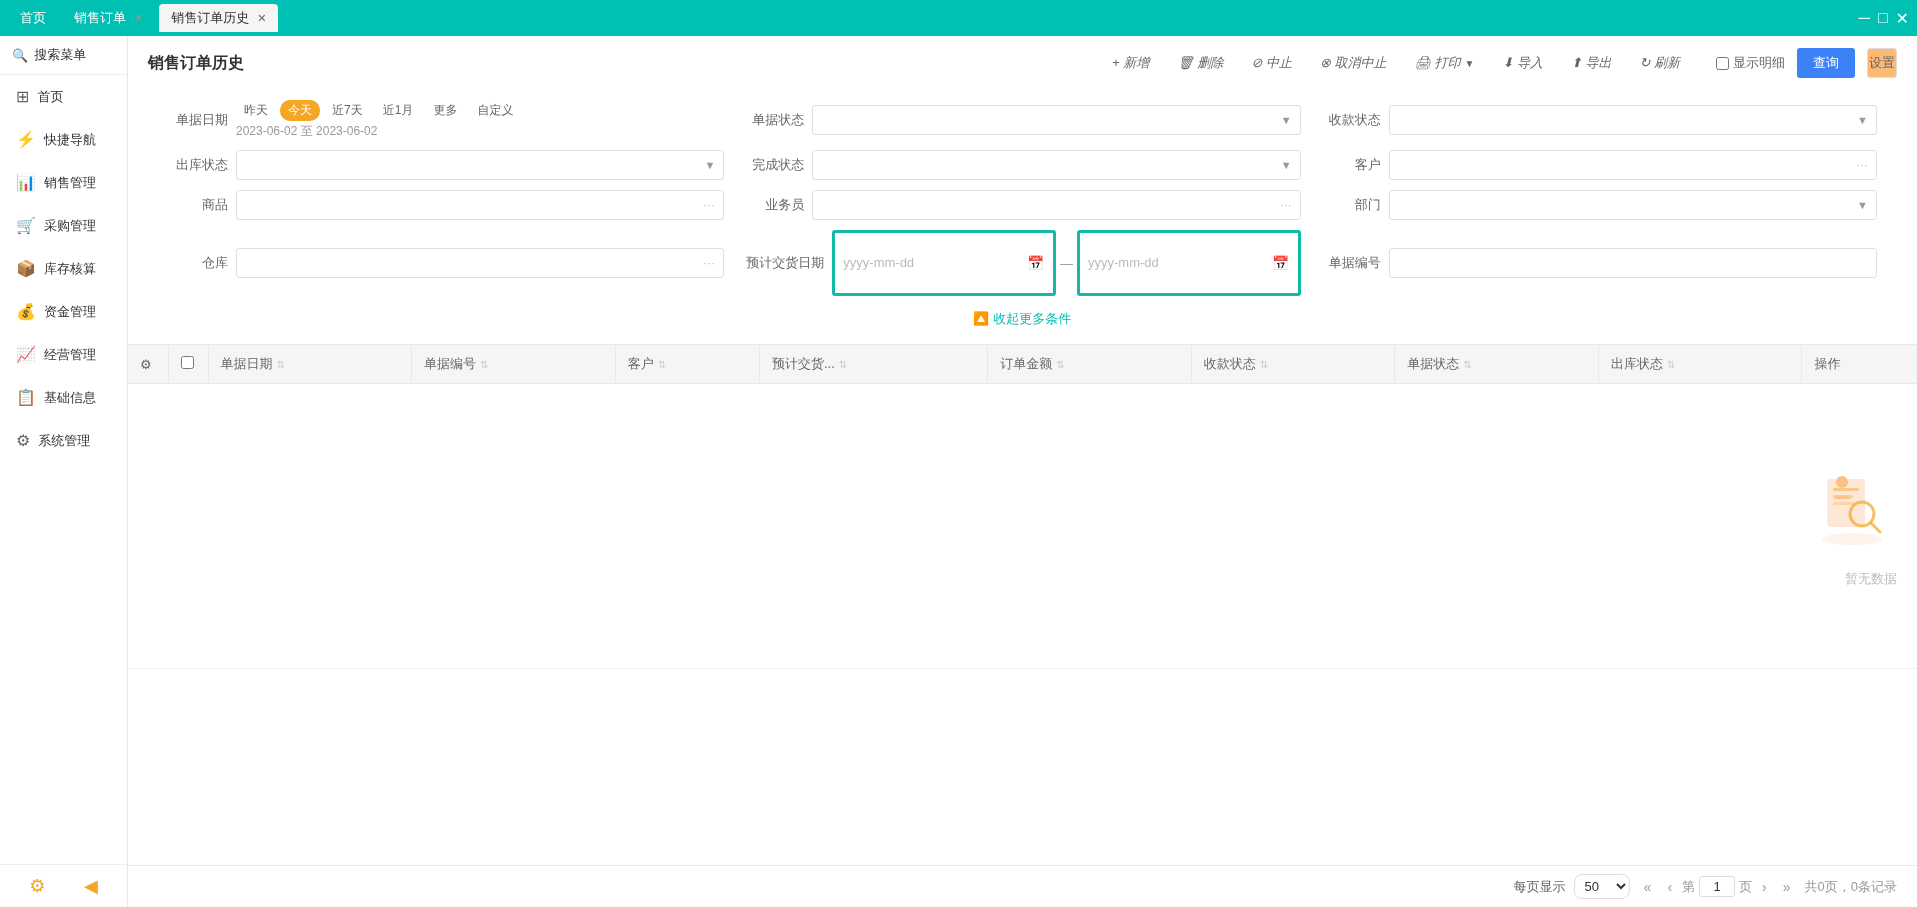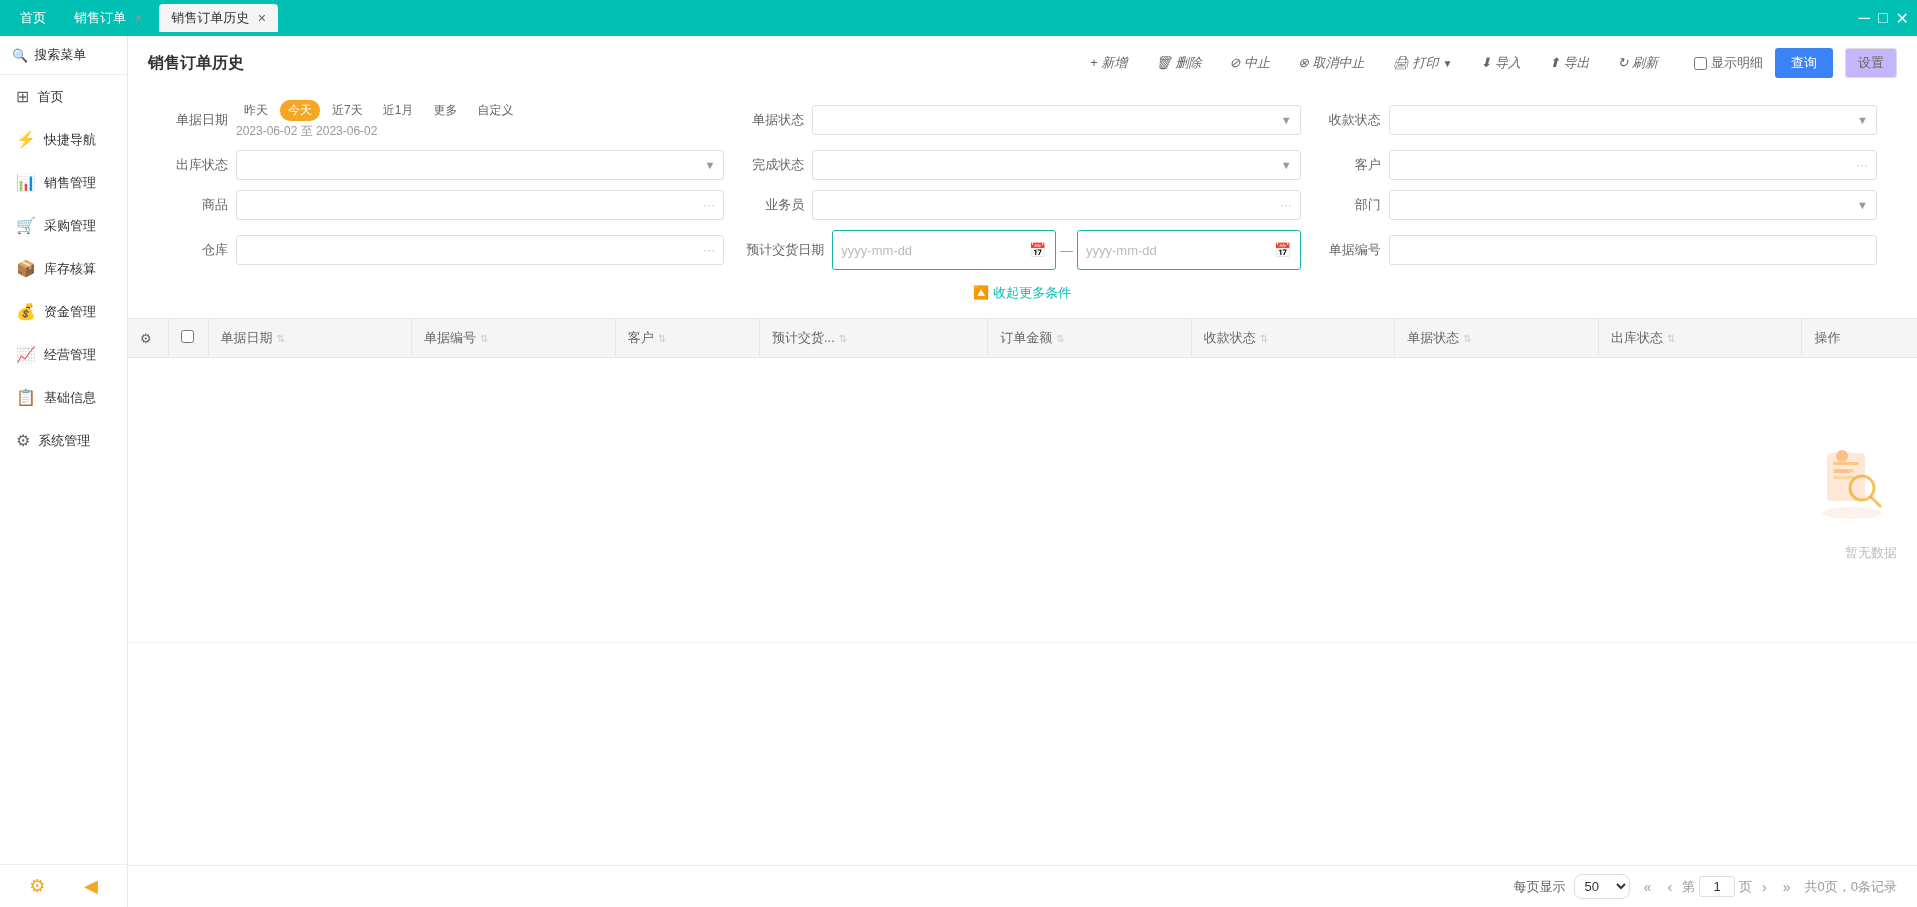--- a/index.html
+++ b/index.html
@@ -137,24 +137,24 @@
     .btn-query {
       background: #3b82f6;
       color: #fff;
       border: none;
       padding: 6px 16px;
       border-radius: 3px;
       cursor: pointer;
       font-size: 13px;
     }
     .btn-settings {
-      background: #c4b5fd;
+      background: #fdba74;
       color: #666;
       border: 1px solid #ddd;
-      padding: 5px 12px;
+      padding: 5px 1px;
       border-radius: 3px;
       cursor: pointer;
       font-size: 13px;
     }
     .checkbox-label {
       display: flex;
       align-items: center;
       gap: 4px;
       color: #666;
       cursor: pointer;
@@ -229,28 +229,28 @@
       padding: 4px 0;
       font-size: 12px;
     }
     .date-input-group {
       display: flex;
       align-items: center;
       gap: 4px;
       flex: 1;
     }
     .date-input {
-      border: 1px solid #14b8a6;
+      border: 3px solid #14b8a6;
       border-radius: 3px;
-      padding: 11px 8px;
+      padding: 22px 8px;
       color: #bbb;
       background: #fff;
       flex: 1;
       display: flex;
-      align-items: flex-end;
+      align-items: flex-start;
       justify-content: space-between;
       cursor: pointer;
       min-height: 30px;
     }
     .date-separator { color: #999; }
     .cal-icon { color: #f5a623; font-size: 14px; }
 
     
     .table-area {
       flex: 1;

